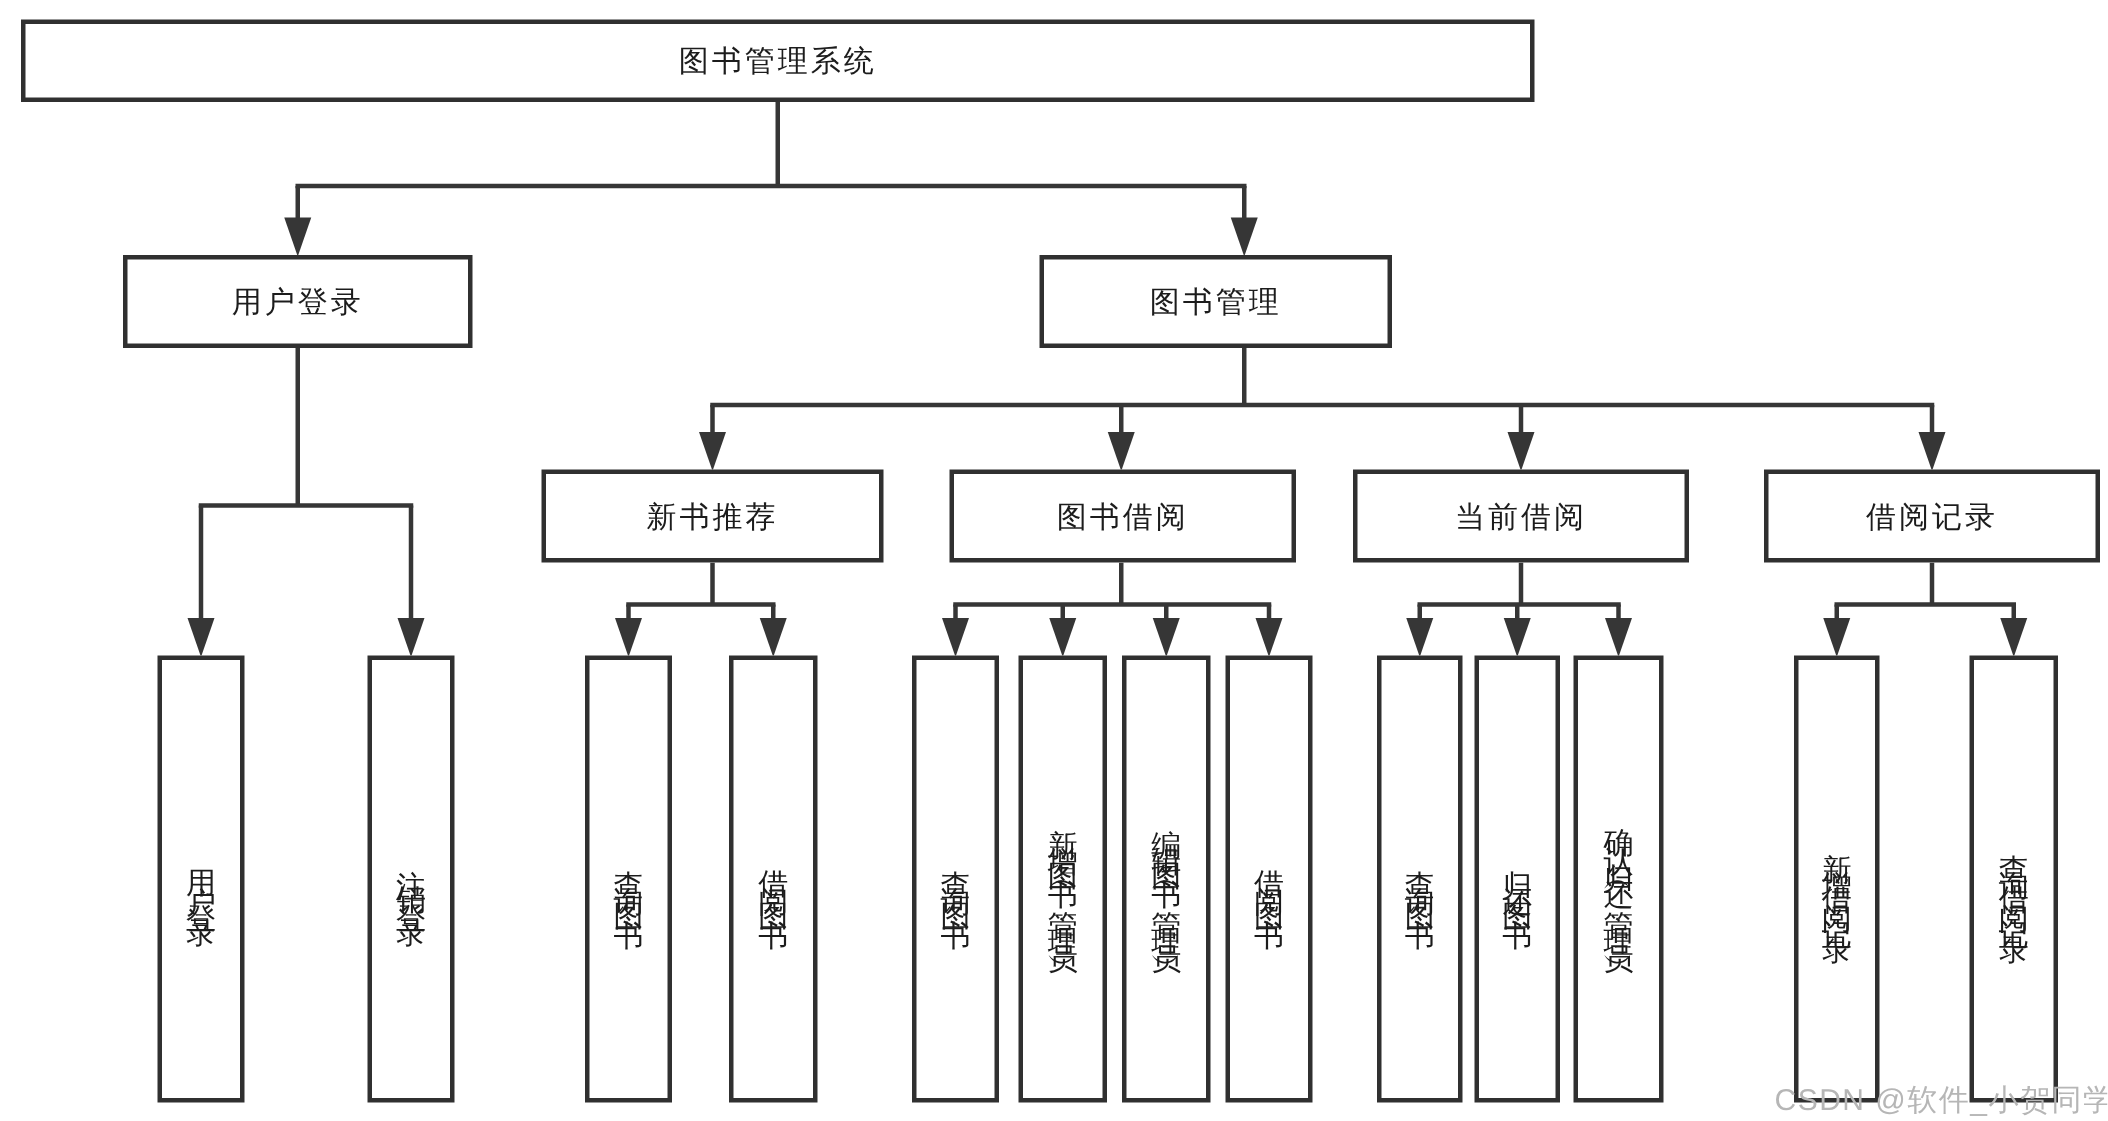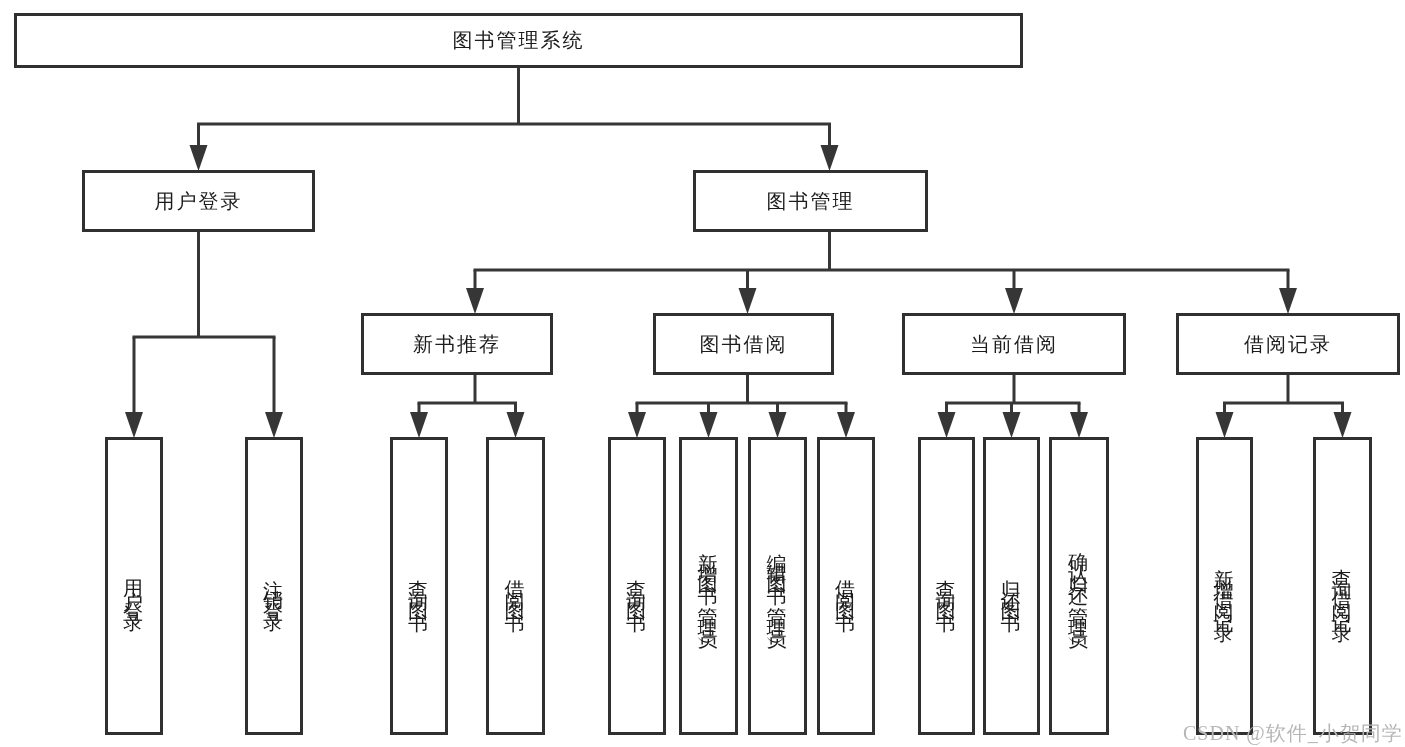--- a/index.html
+++ b/index.html
@@ -1,21 +1,21 @@
 <!DOCTYPE html>
 <html><head>
 <meta charset="utf-8">
 <style>
   html, body { margin: 0; padding: 0; background: #ffffff; }
   .canvas {
     position: relative;
     width: 1405px;
     height: 747px;
     background: #ffffff;
-    font-family: Liberation Serif, serif;
+    font-family: Liberation Sans, sans-serif;
     overflow: hidden;
   }
   #edge-layer {
     position: absolute;
     left: 0; top: 0;
     width: 1405px; height: 747px;
     z-index: 1;
   }
   .box {
     position: absolute;
@@ -115,24 +115,24 @@
     <span>图书管理系统</span>
   </div>
 
   <div class="box h" style="left: 82px; top: 170px; width: 233px; height: 62px;">
     <span>用户登录</span>
   </div>
   <div class="box h" style="left: 693px; top: 170px; width: 235px; height: 62px;">
     <span>图书管理</span>
   </div>
 
-  <div class="box h" style="left: 361px; top: 313px; width: 192px; height: 62px;">
+  <div class="box h" style="left: 361px; top: 313px; width: 228px; height: 62px;">
     <span>新书推荐</span>
   </div>
-  <div class="box h" style="left: 633px; top: 313px; width: 181px; height: 62px; margin-left: 20px;">
+  <div class="box h" style="left: 633px; top: 313px; width: 231px; height: 62px;">
     <span>图书借阅</span>
   </div>
   <div class="box h" style="left: 902px; top: 313px; width: 224px; height: 62px;">
     <span>当前借阅</span>
   </div>
   <div class="box h" style="left: 1176px; top: 313px; width: 224px; height: 62px;">
     <span>借阅记录</span>
   </div>
 
   <div class="box v" style="left: 105px; top: 437px; width: 58px; height: 298px;">

